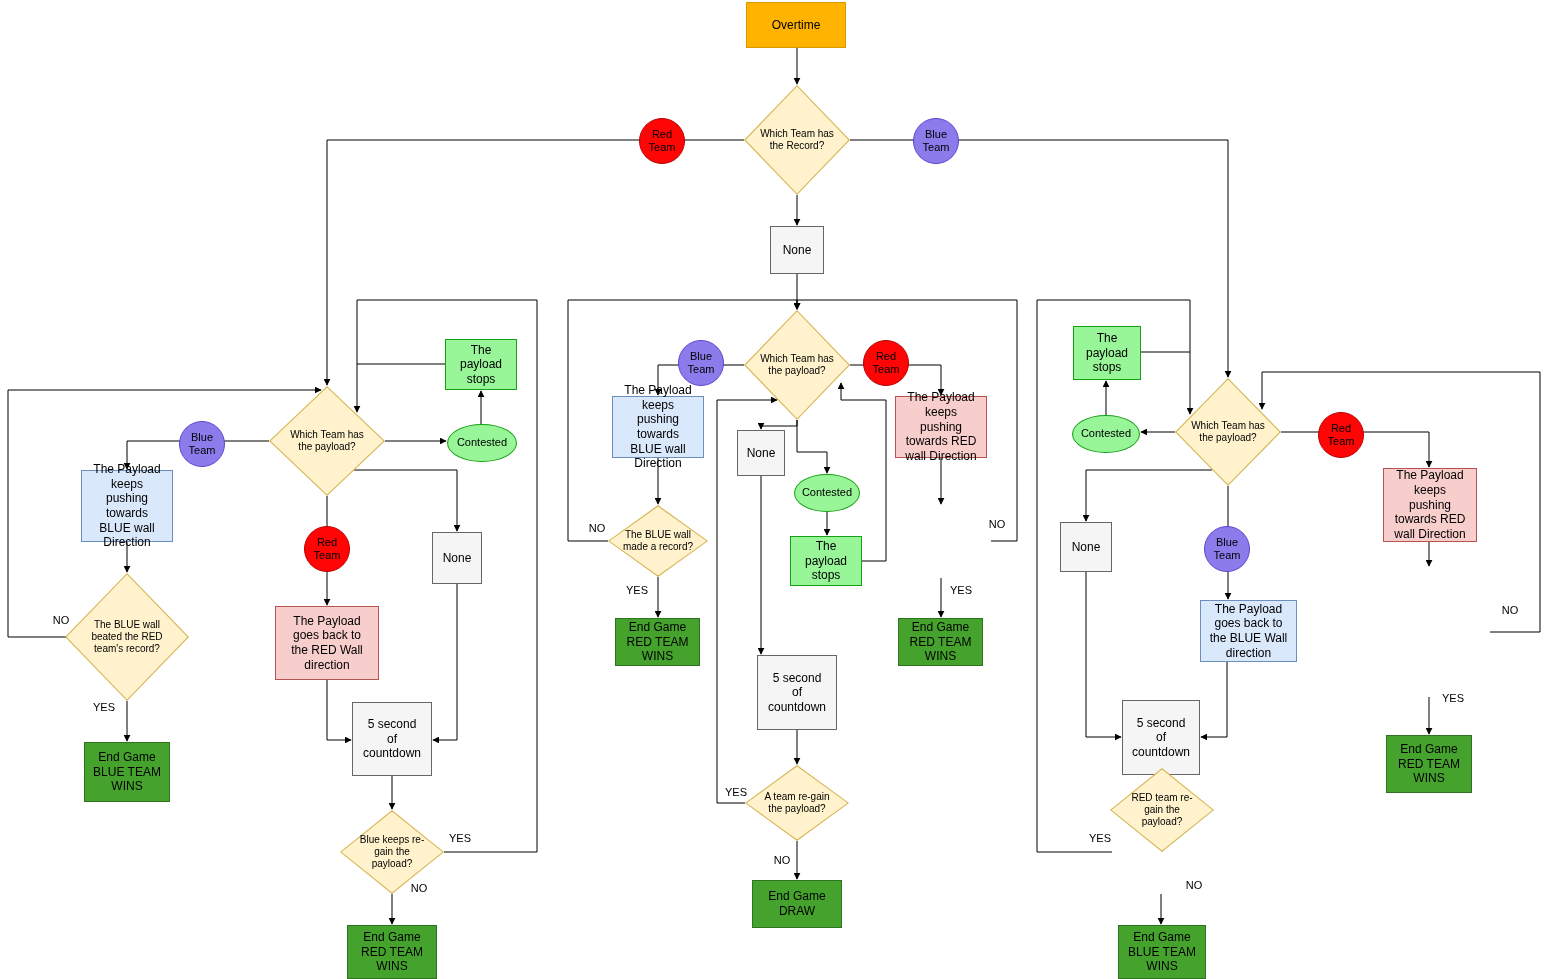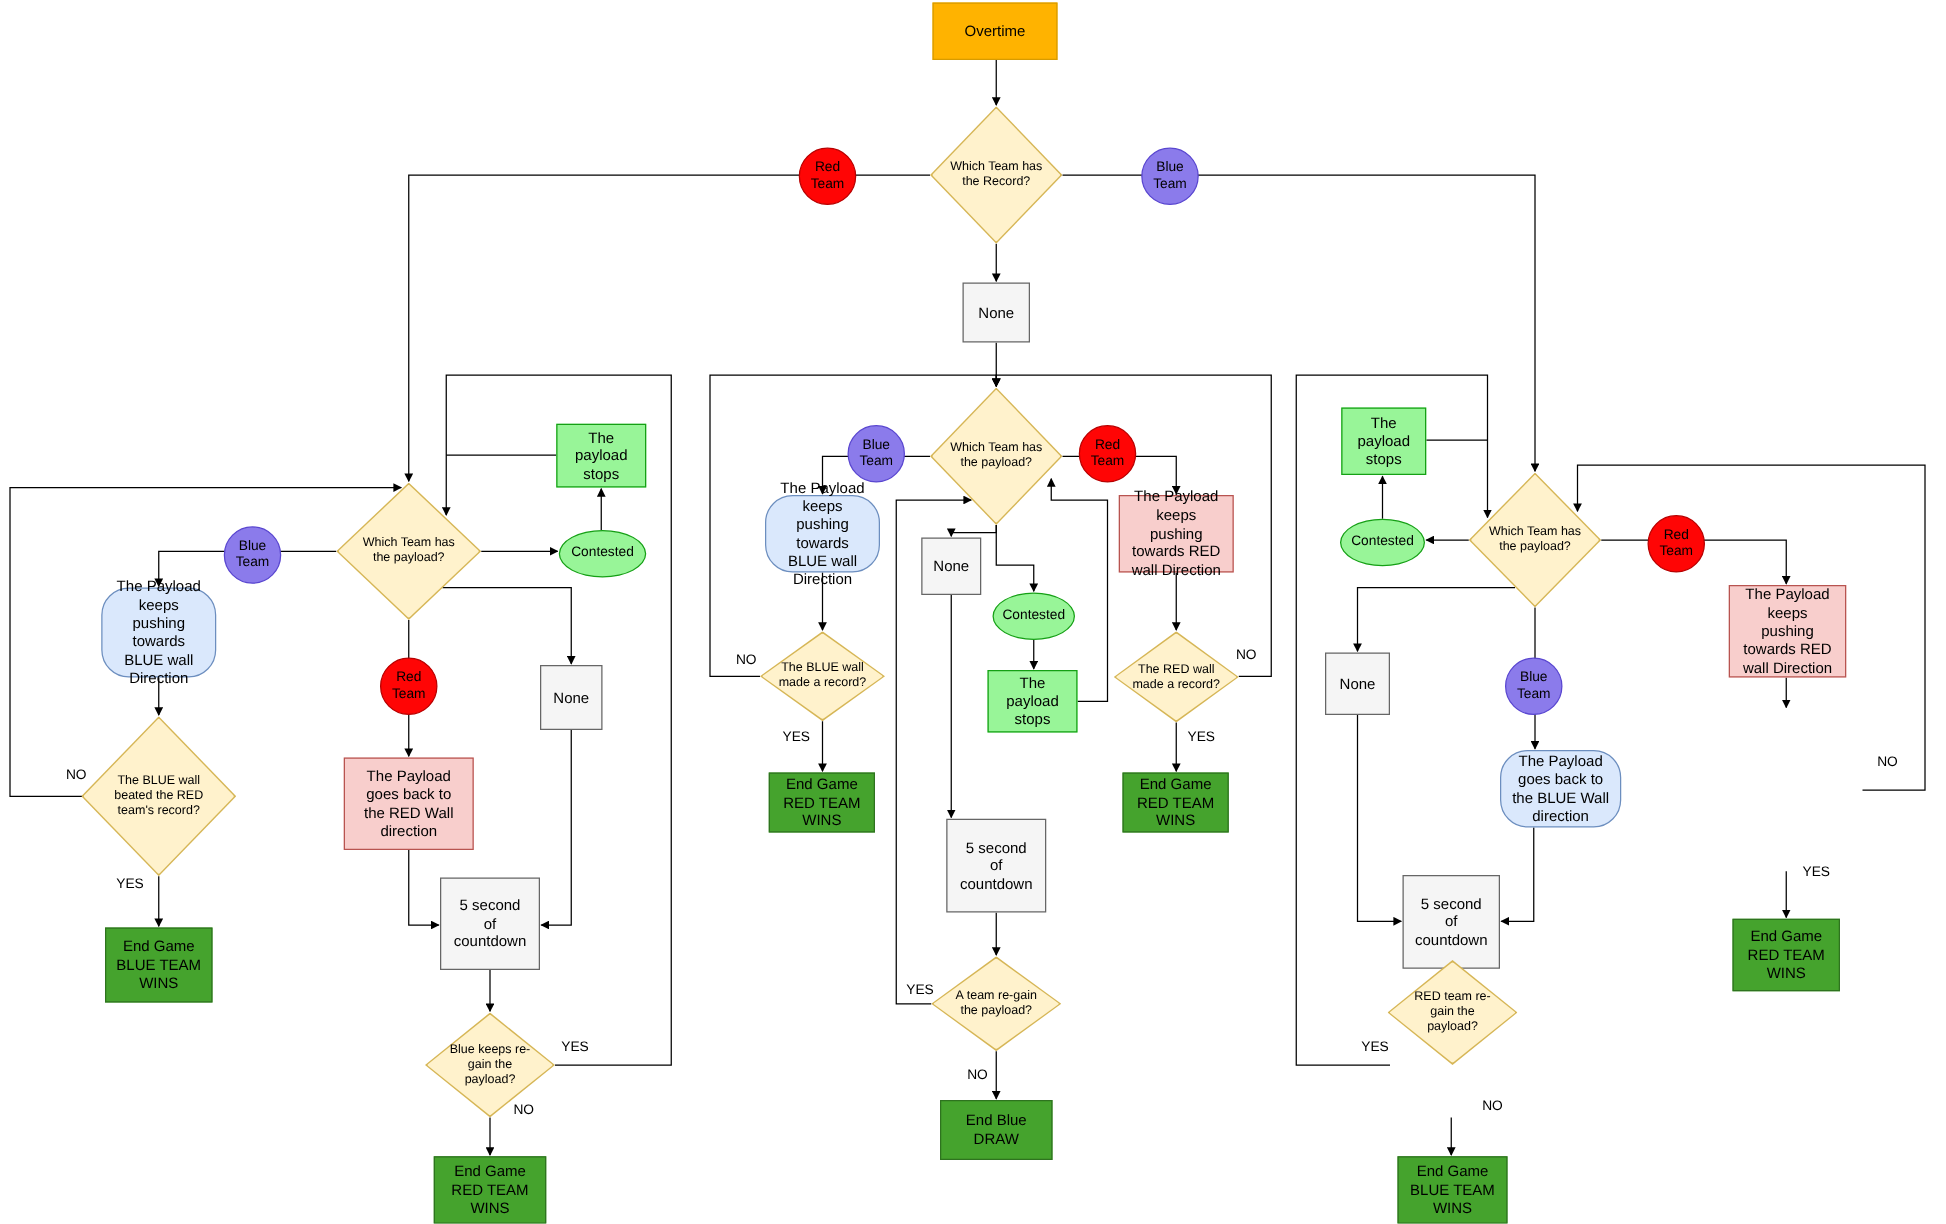--- a/index.html
+++ b/index.html
@@ -4,21 +4,21 @@
 <style>
   html,body{margin:0;padding:0;background:#ffffff;}
   #canvas{position:relative;width:1557px;height:979px;background:#ffffff;overflow:hidden;
           font-family:"Liberation Sans",sans-serif;color:#000;}
   #connectors{position:absolute;left:0;top:0;z-index:0;}
   .node{position:absolute;z-index:1;display:flex;align-items:center;justify-content:center;
         text-align:center;font-size:12px;line-height:1.22;box-sizing:border-box;padding:8px;}
   .rect{border:1px solid #000;}
   .rect-orange{background:var(--start-fill,#FFB300);border-color:var(--start-stroke,#D79B00);}
   .rect-gray{background:var(--neutral-fill,#F5F5F5);border-color:var(--neutral-stroke,#666666);}
-  .rect-blue{background:var(--process-blue-fill,#DAE8FC);border-color:var(--process-blue-stroke,#6C8EBF);border-radius:22px;}
+  .rect-blue{background:var(--process-blue-fill,#DAE8FC);border-color:var(--process-blue-stroke,#6C8EBF);}
   .rect-pink{background:var(--process-pink-fill,#F8CECC);border-color:var(--process-pink-stroke,#B85450);}
   .rect-lime{background:var(--lime-fill,#98F598);border-color:var(--lime-stroke,#15A015);}
   .rect-green{background:var(--end-fill,#45A32D);border-color:var(--end-stroke,#2E731F);}
   .ellipse{border:1px solid var(--lime-stroke,#15A015);background:var(--lime-fill,#98F598);
            border-radius:50%;font-size:11px;}
   .circle{border-radius:50%;font-size:11px;line-height:1.15;}
   .circle-red{background:var(--red-team-fill,#FF0505);border:1px solid var(--red-team-stroke,#B80000);}
   .circle-purple{background:var(--blue-team-fill,#8B7BEB);border:1px solid var(--blue-team-stroke,#5946D0);}
   .diamond{font-size:10px;line-height:1.18;padding:0 13px;}
   .diamond::before{content:"";position:absolute;inset:0;z-index:-2;
@@ -105,28 +105,27 @@
   <div class="node circle circle-purple" style="left:913px;top:118px;width:46px;height:46px">Blue Team</div>
   <div class="node rect rect-gray" style="left:770px;top:226px;width:54px;height:48px">None</div>
 
   <div class="node diamond" style="left:744px;top:310px;width:106px;height:110px">Which Team has the payload?</div>
   <div class="node circle circle-purple" style="left:678px;top:340px;width:46px;height:46px">Blue Team</div>
   <div class="node circle circle-red" style="left:863px;top:340px;width:46px;height:46px">Red Team</div>
   <div class="node rect rect-blue" style="left:612px;top:396px;width:92px;height:62px">The Payload keeps pushing towards BLUE wall Direction</div>
   <div class="node diamond" style="left:608px;top:505px;width:100px;height:72px">The BLUE wall made a record?</div>
   <div class="node rect rect-green" style="left:615px;top:618px;width:85px;height:48px">End Game RED TEAM WINS</div>
   <div class="node rect rect-pink" style="left:895px;top:396px;width:92px;height:62px">The Payload keeps pushing towards RED wall Direction</div>
-  <div class="node diamond" style="left:891px;top:505px;width:100px;height:73px">The RED wall made a record?</div>
   <div class="node rect rect-green" style="left:898px;top:618px;width:85px;height:48px">End Game RED TEAM WINS</div>
   <div class="node rect rect-gray" style="left:737px;top:430px;width:48px;height:46px">None</div>
   <div class="node ellipse" style="left:794px;top:474px;width:66px;height:38px">Contested</div>
   <div class="node rect rect-lime" style="left:790px;top:536px;width:72px;height:50px">The payload stops</div>
   <div class="node rect rect-gray" style="left:757px;top:655px;width:80px;height:75px">5 second of countdown</div>
   <div class="node diamond" style="left:745px;top:765px;width:104px;height:76px">A team re-gain the payload?</div>
-  <div class="node rect rect-green" style="left:752px;top:880px;width:90px;height:48px">End Blue DRAW</div>
+  <div class="node rect rect-green" style="left:752px;top:880px;width:90px;height:48px">End Game DRAW</div>
 
   <div class="node diamond" style="left:269px;top:386px;width:116px;height:110px">Which Team has the payload?</div>
   <div class="node circle circle-purple" style="left:179px;top:421px;width:46px;height:46px">Blue Team</div>
   <div class="node rect rect-blue" style="left:81px;top:470px;width:92px;height:72px">The Payload keeps pushing towards BLUE wall Direction</div>
   <div class="node diamond" style="left:65px;top:573px;width:124px;height:128px">The BLUE wall beated the RED team's record?</div>
   <div class="node rect rect-green" style="left:84px;top:742px;width:86px;height:60px">End Game BLUE TEAM WINS</div>
   <div class="node circle circle-red" style="left:304px;top:526px;width:46px;height:46px">Red Team</div>
   <div class="node rect rect-pink" style="left:275px;top:606px;width:104px;height:74px">The Payload goes back to the RED Wall direction</div>
   <div class="node rect rect-lime" style="left:445px;top:339px;width:72px;height:51px">The payload stops</div>
   <div class="node ellipse" style="left:447px;top:424px;width:70px;height:38px">Contested</div>

